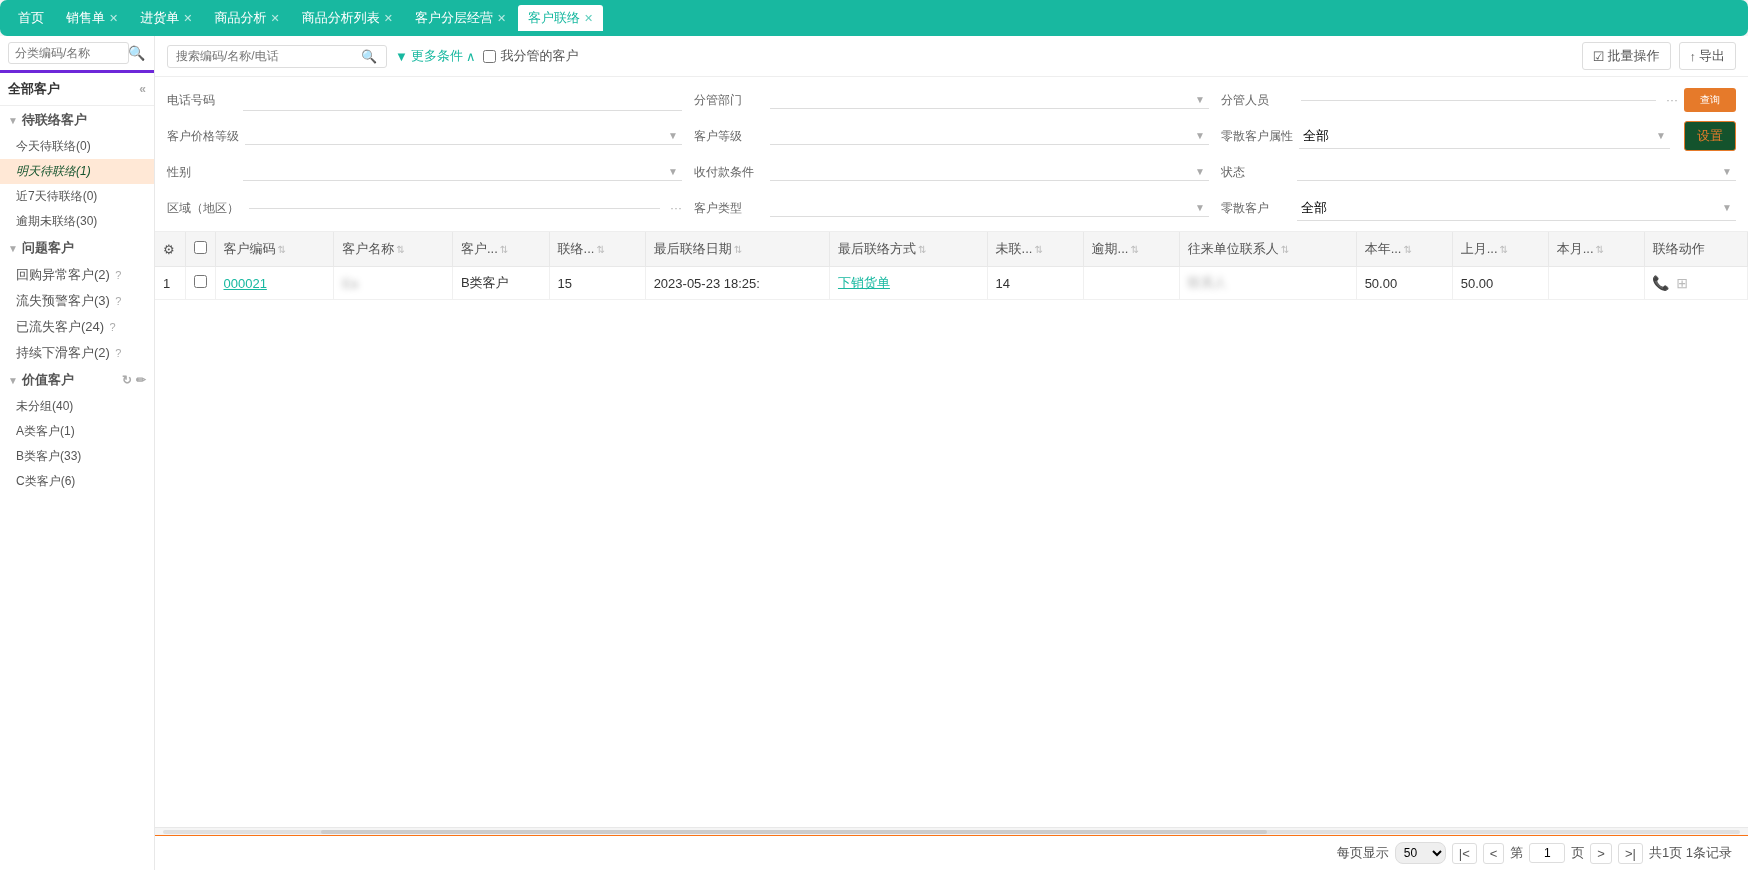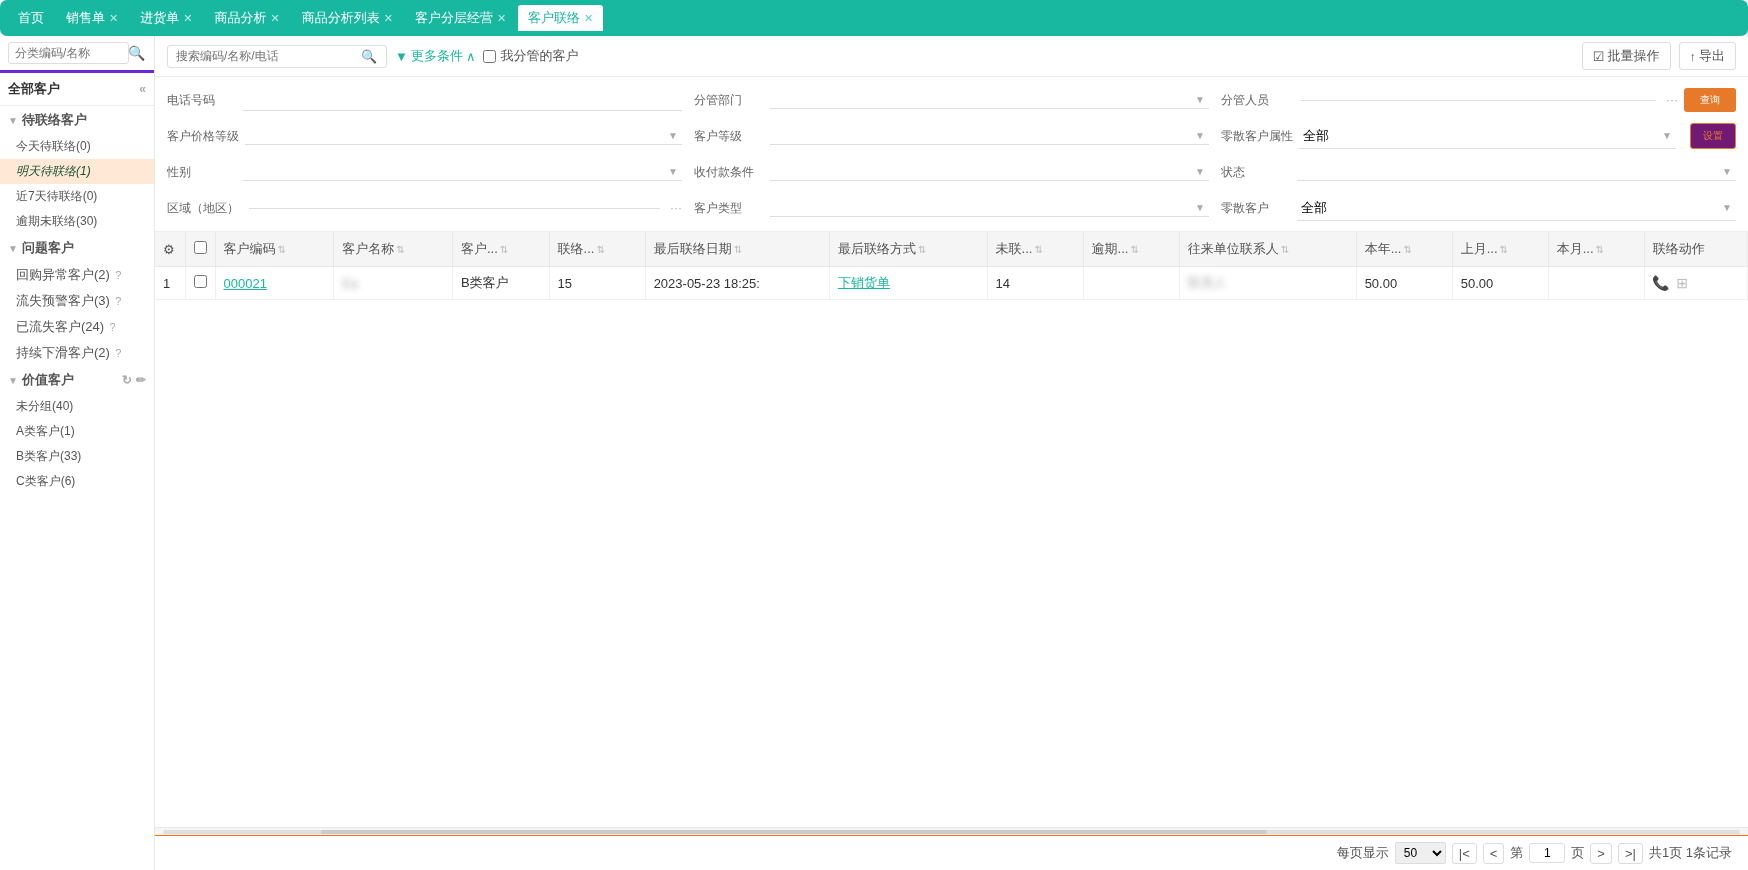--- a/index.html
+++ b/index.html
@@ -184,21 +184,21 @@
       display: flex;
       align-items: center;
       justify-content: space-between;
     }
     .filter-select-arrow { color: #aaa; font-size: 10px; }
     .filter-dots { color: #aaa; font-size: 12px; cursor: pointer; }
     .btn-query {
       background: #e67a2a; color: #fff; border: none; padding: 5px 16px; border-radius: 3px; cursor: pointer; font-size: 10px;
     }
     .btn-setting {
-      background: #701a75; color: #e67a2a; border: 1px solid #e67a2a; padding: 5px 12px; border-radius: 3px; cursor: pointer; font-size: 10px;
+      background: #14532d; color: #e67a2a; border: 1px solid #e67a2a; padding: 5px 12px; border-radius: 3px; cursor: pointer; font-size: 13px;
     }
 
     
     .table-area {
       flex: 1;
       overflow: auto;
       background: #fff;
       margin: 0;
     }
     table {
@@ -238,21 +238,21 @@
       border-top: 1px solid #f97316;
       padding: 6px 16px;
       display: flex;
       align-items: center;
       justify-content: flex-end;
       gap: 6px;
       font-size: 12px;
       color: #555;
     }
     .pagination select {
-      border: 1px solid #ddd; border-radius: 2px; padding: 2px 4px; font-size: 12px;
+      border: 1px solid #ddd; border-radius: 8px; padding: 2px 4px; font-size: 12px;
     }
     .pagination-btn {
       border: 1px solid #ddd; background: #fff; padding: 2px 6px; border-radius: 3px; cursor: pointer; color: #555;
     }
     .pagination-input {
       border: 1px solid #ddd; border-radius: 3px; padding: 2px 6px; width: 36px; text-align: center; font-size: 12px;
     }
 
     .gear-col { width: 30px; }
     .checkbox-col { width: 30px; }

